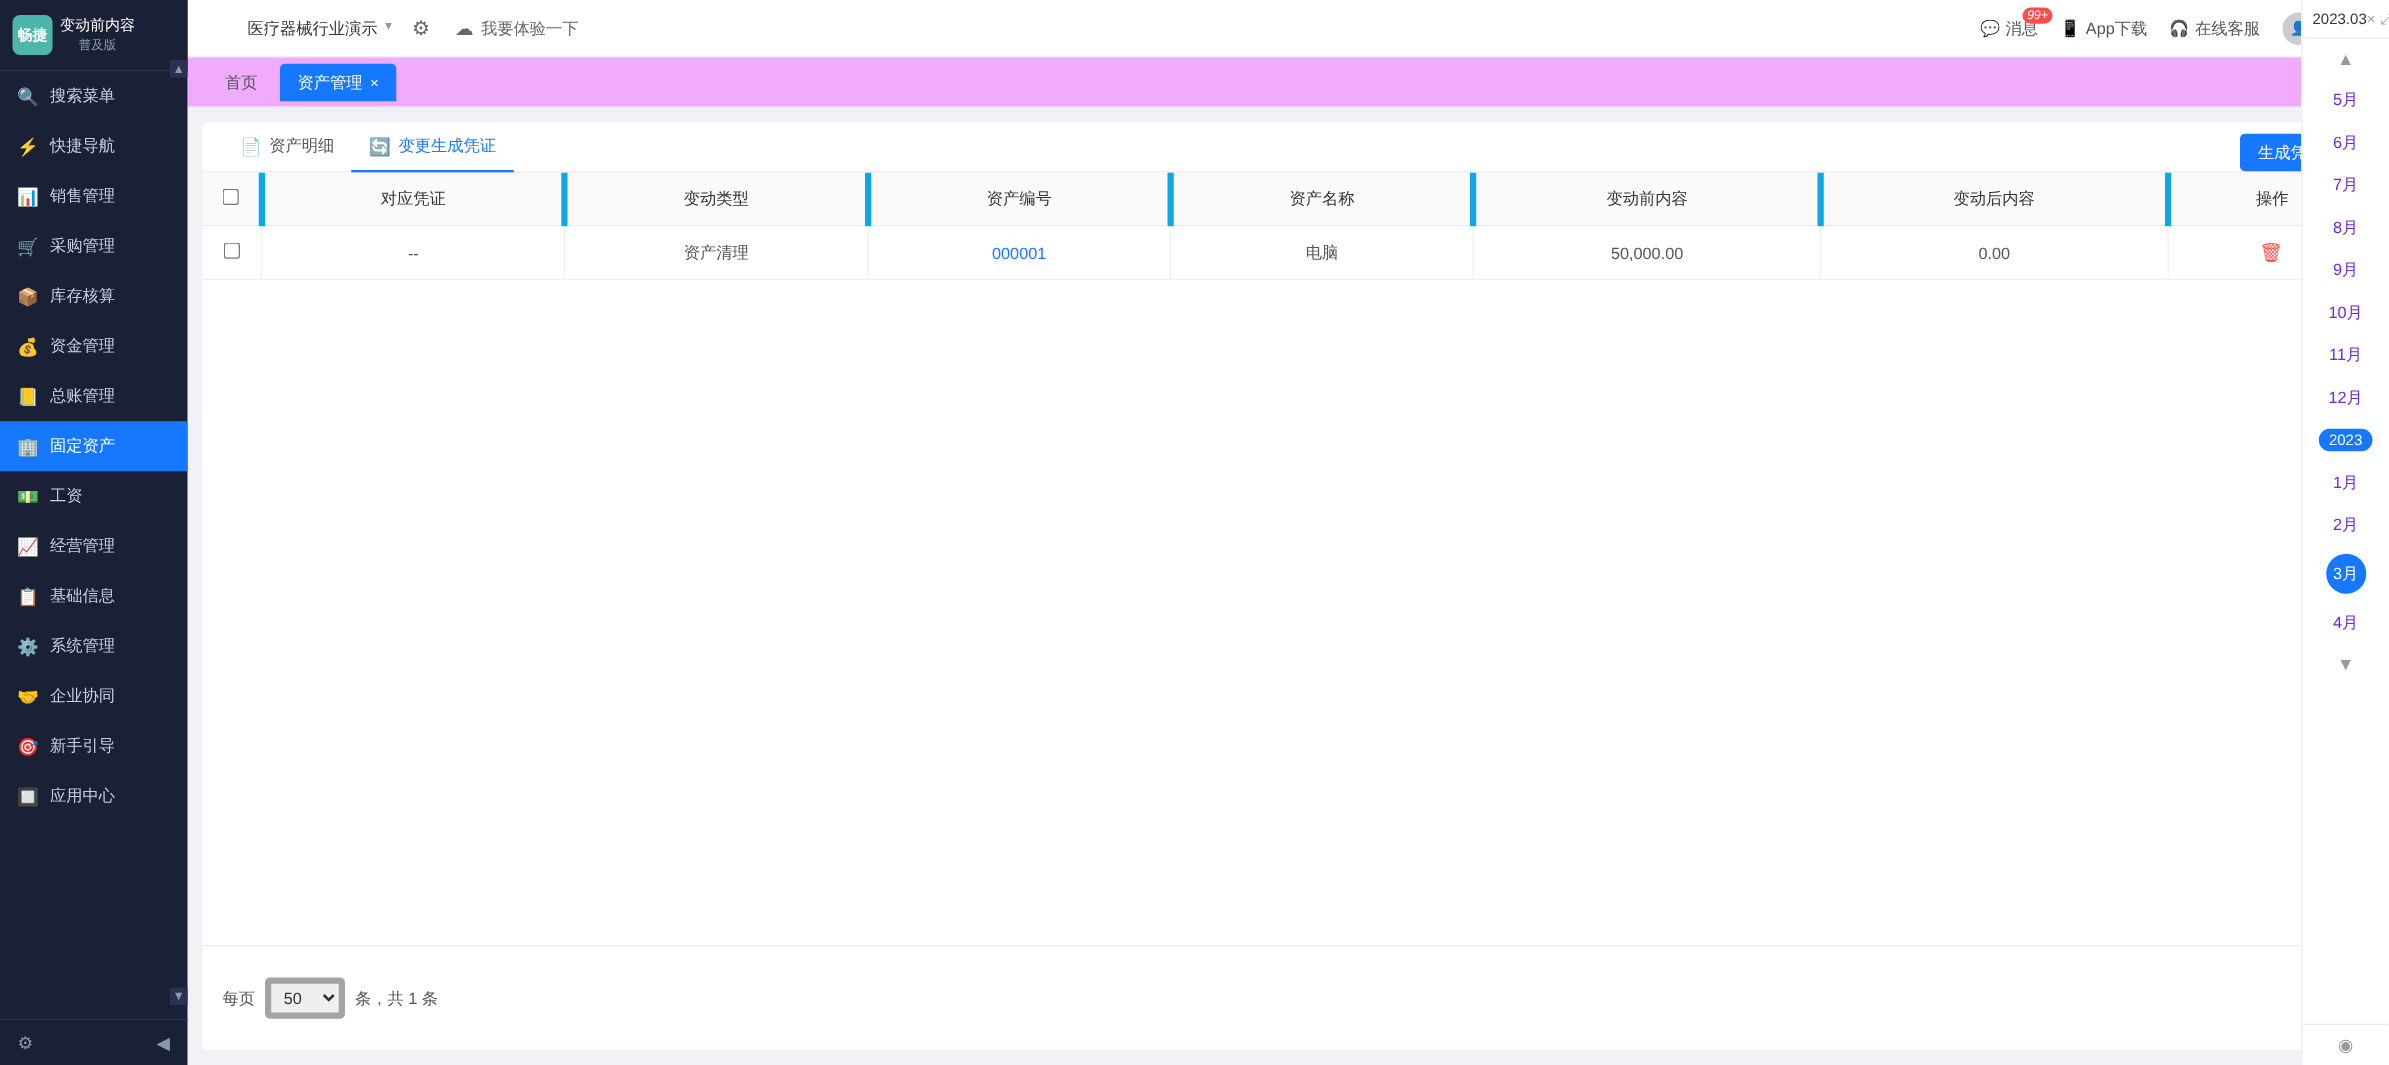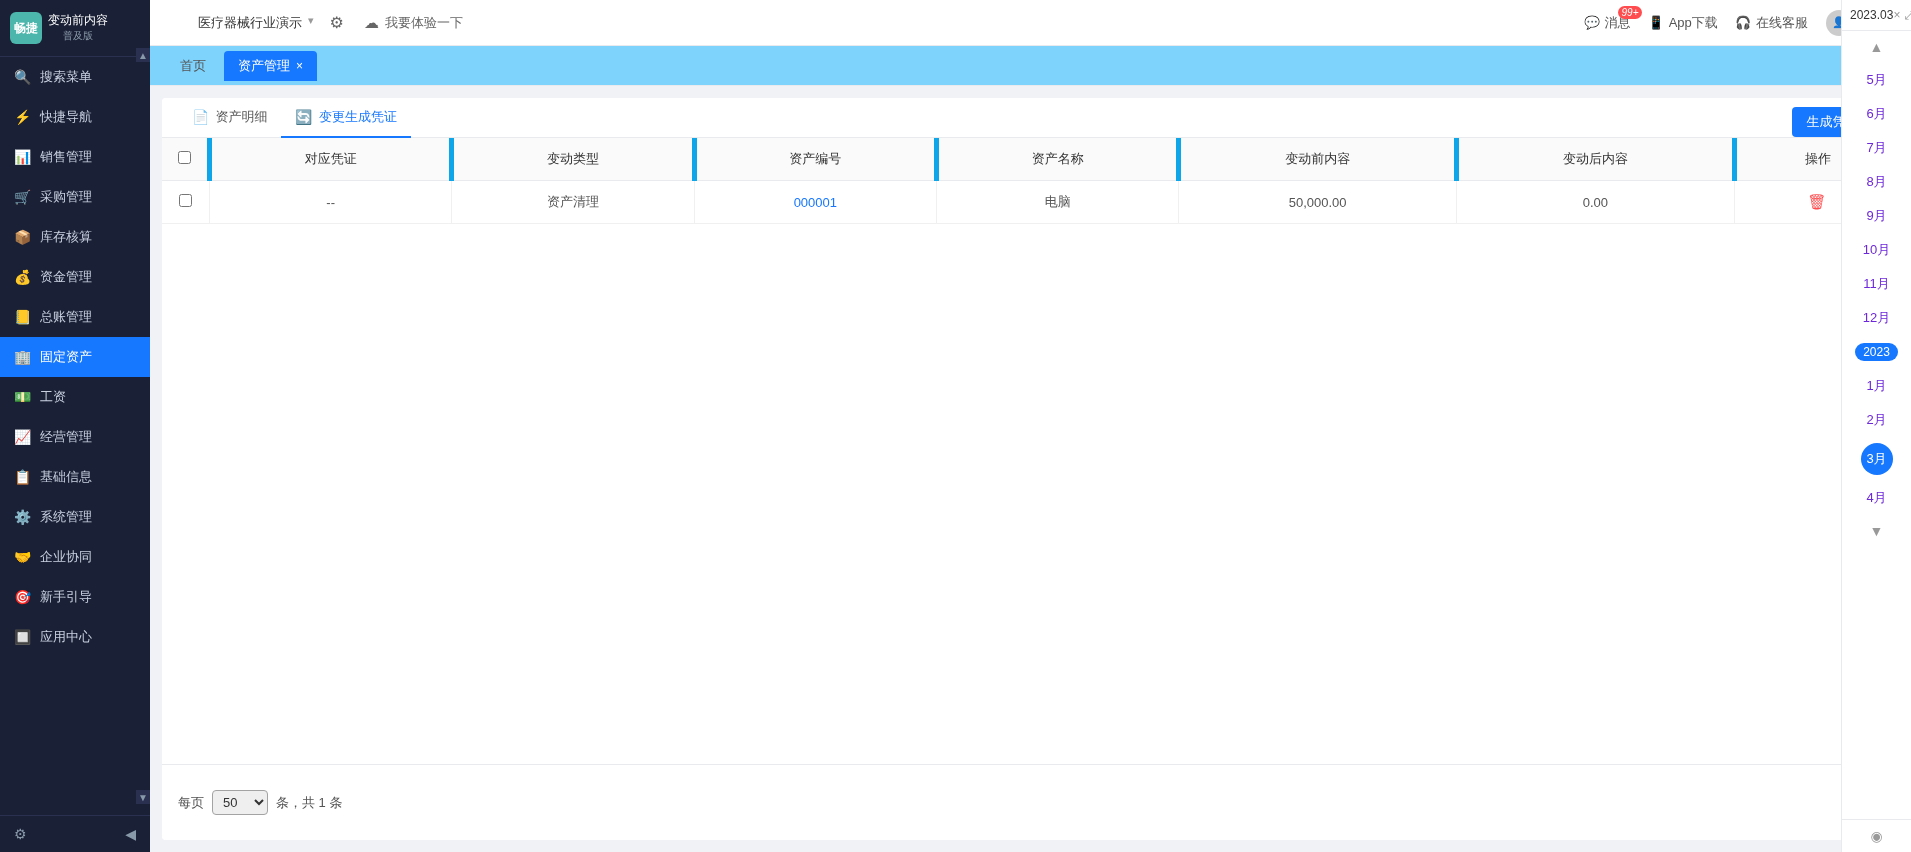--- a/index.html
+++ b/index.html
@@ -128,21 +128,21 @@
     }
     .avatar-icon {
       width: 26px; height: 26px;
       background: #ccc; border-radius: 50%;
       display: flex; align-items: center; justify-content: center;
       font-size: 11px; color: #666;
     }
 
     
     .tabbar {
-      background: #7dd3fc;
+      background: #f0abfc;
       border-bottom: 1px solid #e8eaed;
       display: flex;
       align-items: center;
       padding: 0 16px;
       height: 40px;
       gap: 4px;
     }
     .tab-home {
       padding: 6px 14px;
       color: #555;
@@ -263,21 +263,21 @@
       display: flex;
       align-items: center;
       padding: 25px 16px;
       border-top: 1px solid #e8eaed;
       gap: 8px;
       background: #fff;
     }
     .pagination-label { color: #555; font-size: 13px; }
     .pagination-select {
       padding: 3px 6px;
-      border: 1px solid #a3a3a3;
+      border: 5px solid #a3a3a3;
       border-radius: 4px;
       font-size: 13px;
       color: #333;
       cursor: pointer;
       appearance: auto;
     }
 
     
     .date-panel {
       position: fixed;

